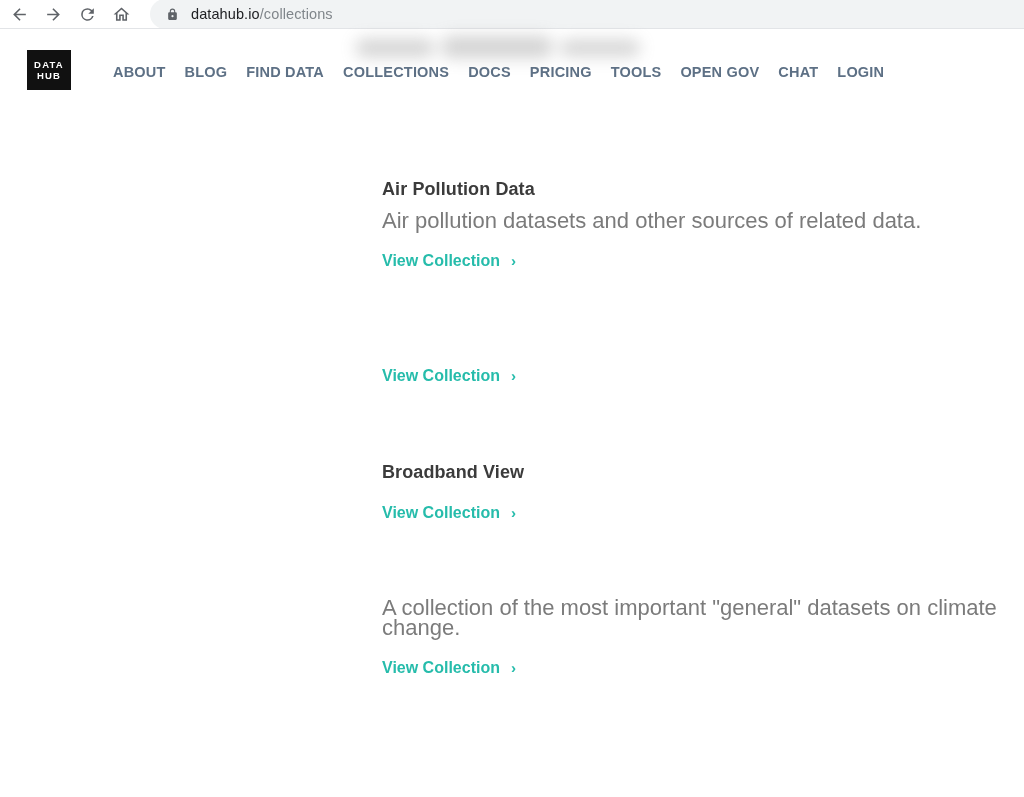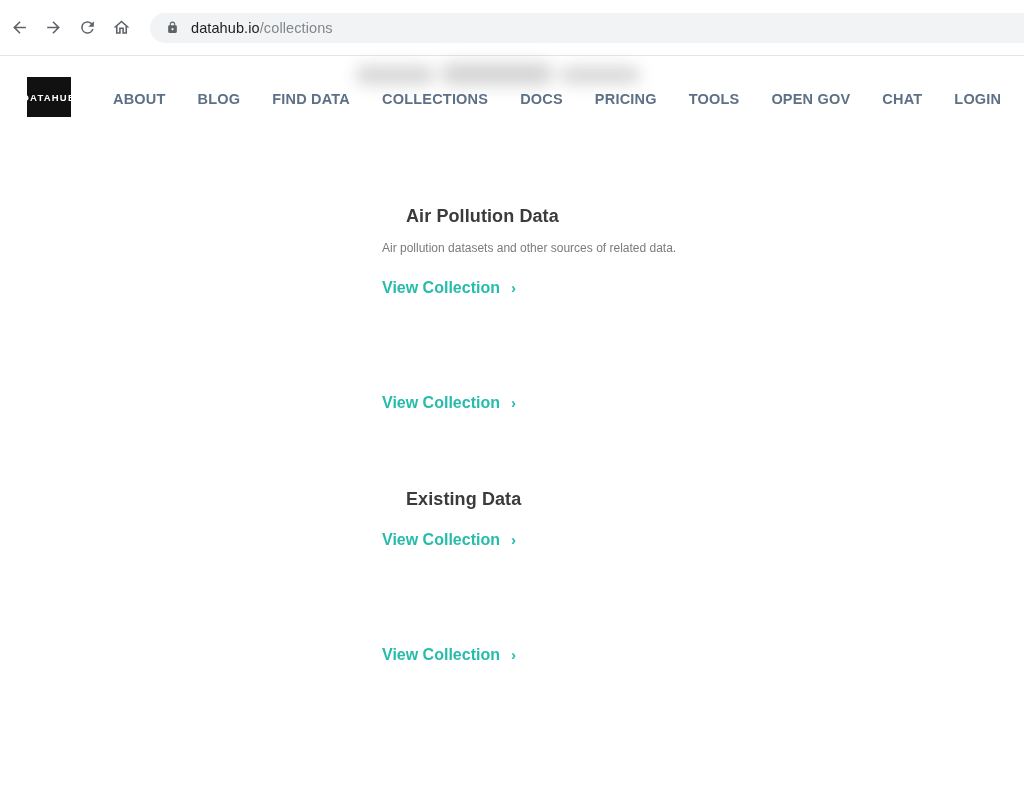--- a/index.html
+++ b/index.html
@@ -1,21 +1,21 @@
 <!DOCTYPE html>
 <html><head>
 <meta charset="utf-8">
 <style>
   * { margin: 0; padding: 0; box-sizing: border-box; }
   html, body { width: 1024px; height: 797px; overflow: hidden; background: #ffffff;
     font-family: "Liberation Sans", sans-serif; }
 
   
   .chrome {
-    height: 56px; background: #ffffff; border-bottom: 1px solid #e2e4e7;
+    height: 29px; background: #ffffff; border-bottom: 1px solid #e2e4e7;
     display: flex; align-items: center; overflow: hidden;
   }
   .chrome-btn {
     width: 34px; height: 34px; display: flex; align-items: center; justify-content: center;
     flex: 0 0 auto; cursor: pointer; color: #5f6368;
   }
   .chrome-btn svg { width: 19px; height: 19px; fill: #5f6368; }
   .chrome-btn.back { margin-left: 2px; }
   .addr-bar {
     flex: 1 1 auto; height: 30px; background: #f1f3f4; border-radius: 15px;
@@ -25,46 +25,46 @@
   .addr-bar svg { width: 13px; height: 13px; fill: #5f6368; flex: 0 0 auto; }
   .addr-text { margin-left: 12px; font-size: 14.5px; color: #202124; letter-spacing: 0.1px; }
   .addr-text .path { color: #80868b; }
 
   
   .page { position: relative; height: 757px; background: #ffffff; }
 
   .site-header { position: relative; padding: 21px 0 0 27px; display: flex; align-items: center; }
   .logo {
     width: 44px; height: 40px; background: #111111; color: #ffffff;
-    display: flex; flex-direction: row; align-items: center; justify-content: center;
+    display: flex; flex-direction: column; align-items: center; justify-content: center;
     font-size: 9.5px; font-weight: 700; letter-spacing: 1.2px; line-height: 11px; cursor: pointer;
     flex: 0 0 auto;
   }
-  .nav { display: flex; align-items: center; margin-left: 42px; margin-top: 4px; gap: 32px; }
+  .nav { display: flex; align-items: center; margin-left: 42px; margin-top: 4px; gap: 19px; }
   .nav a {
     text-decoration: none; color: #5d7085; font-size: 14.5px; font-weight: 700;
     letter-spacing: 0.2px; white-space: nowrap; cursor: pointer;
   }
 
   
   .blur-blob { position: absolute; left: 346px; top: 2px; width: 310px; height: 36px;
     filter: blur(8px); opacity: 0.38; pointer-events: none; }
   .blur-blob span { position: absolute; background: #8d8d8d; border-radius: 8px; }
   .blur-blob .b1 { left: 10px;  top: 8px; width: 78px;  height: 18px; }
   .blur-blob .b2 { left: 96px;  top: 5px; width: 110px; height: 22px; }
   .blur-blob .b3 { left: 214px; top: 9px; width: 80px;  height: 16px; }
 
   
   .collections { margin-left: 382px; margin-top: 88px; }
   .collection { margin-bottom: 75px; }
   .collection h3 {
-    font-size: 18px; line-height: 22px; font-weight: 700; color: #3b3b3b; letter-spacing: 0.1px; margin-left: 24px;
+    font-size: 18px; line-height: 22px; font-weight: 700; color: #3b3b3b; letter-spacing: 0.1px;
   }
   .collection p {
-    margin-top: 11px; font-size: 12px; line-height: 20px; color: #7b7b7b;
+    margin-top: 11px; font-size: 22px; line-height: 20px; color: #7b7b7b;
   }
   .collection .view-link {
     display: inline-flex; margin-top: 20px; text-decoration: none;
     font-size: 16px; line-height: 20px; font-weight: 700; color: #26bcab; cursor: pointer;
   }
   .collection .view-link .arrow { margin-left: 11px; font-size: 15px; font-weight: 700; }
 </style>
 </head>
 <body>
 
@@ -135,28 +135,29 @@
     </section>
 
     <section class="collection">
       <a class="view-link">
           <span>View Collection</span>
           <span class="arrow">›</span>
         </a>
     </section>
 
     <section class="collection">
-      <h3>Existing Data</h3>
+      <h3>Broadband View</h3>
       <a class="view-link">
           <span>View Collection</span>
           <span class="arrow">›</span>
         </a>
     </section>
 
     <section class="collection">
+      <p>A collection of the most important "general" datasets on climate change.</p>
       <a class="view-link">
           <span>View Collection</span>
           <span class="arrow">›</span>
         </a>
     </section>
 
   </main>
 </div>
 
 </body></html>

